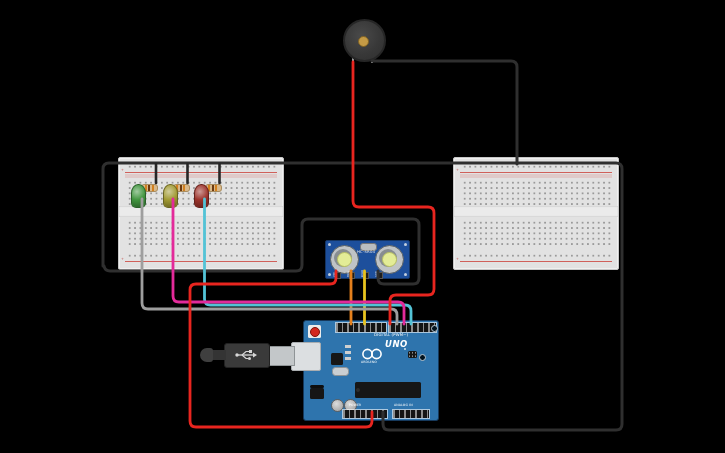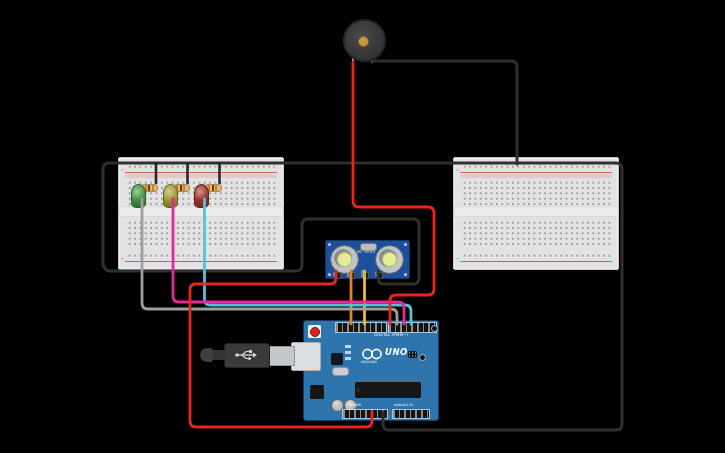--- a/index.html
+++ b/index.html
@@ -140,21 +140,21 @@
     <div class="t s55" style="left:70px;top:12px;">DIGITAL (PWM~)</div>
 
     <div class="abs" style="left:3.5px;top:3.5px;width:13px;height:13px;background:#ececec;border-radius:1.5px;">
       <div class="abs" style="left:2.5px;top:2.5px;width:8px;height:8px;border-radius:50%;background:#d4281f;border:1px solid #7e120c;"></div>
     </div>
 
     <svg width="24" height="14" style="left:56px;top:26px;">
       <circle cx="7.5" cy="7" r="4.6" fill="none" stroke="#ffffff" stroke-width="1.6"></circle>
       <circle cx="16.5" cy="7" r="4.6" fill="none" stroke="#ffffff" stroke-width="1.6"></circle>
     </svg>
-    <div class="t" style="left:81px;top:26px;font-size:8.5px;font-style:italic;font-weight:bold;letter-spacing:.5px;">UNO</div>
+    <div class="t" style="left:81px;top:18px;font-size:8.5px;font-style:italic;font-weight:bold;letter-spacing:.5px;">UNO</div>
     <div class="abs" style="left:100px;top:27px;width:2px;height:2px;border-radius:50%;background:#fff;opacity:.8;"></div>
     <div class="t s45" style="left:57px;top:39px;">ARDUINO</div>
 
     <div class="smd" style="left:41px;top:24px;width:6px;height:3px;"></div>
     <div class="smd" style="left:41px;top:30px;width:6px;height:3px;"></div>
     <div class="smd" style="left:41px;top:36px;width:6px;height:3px;"></div>
     <div class="chip abs" style="left:27px;top:32px;width:12px;height:12px;"></div>
     <div class="abs" style="left:28px;top:46px;width:15px;height:7px;border-radius:3.5px;background:#c9ced2;border:1px solid #8e9396;"></div>
     <div class="chip abs" style="left:104px;top:30px;width:9px;height:7px;background-image:radial-gradient(circle,#8c8c8c .8px,rgba(0,0,0,0) 1px);background-size:3px 3.5px;"></div>
     <div class="hole abs" style="left:115px;top:33px;"></div>

